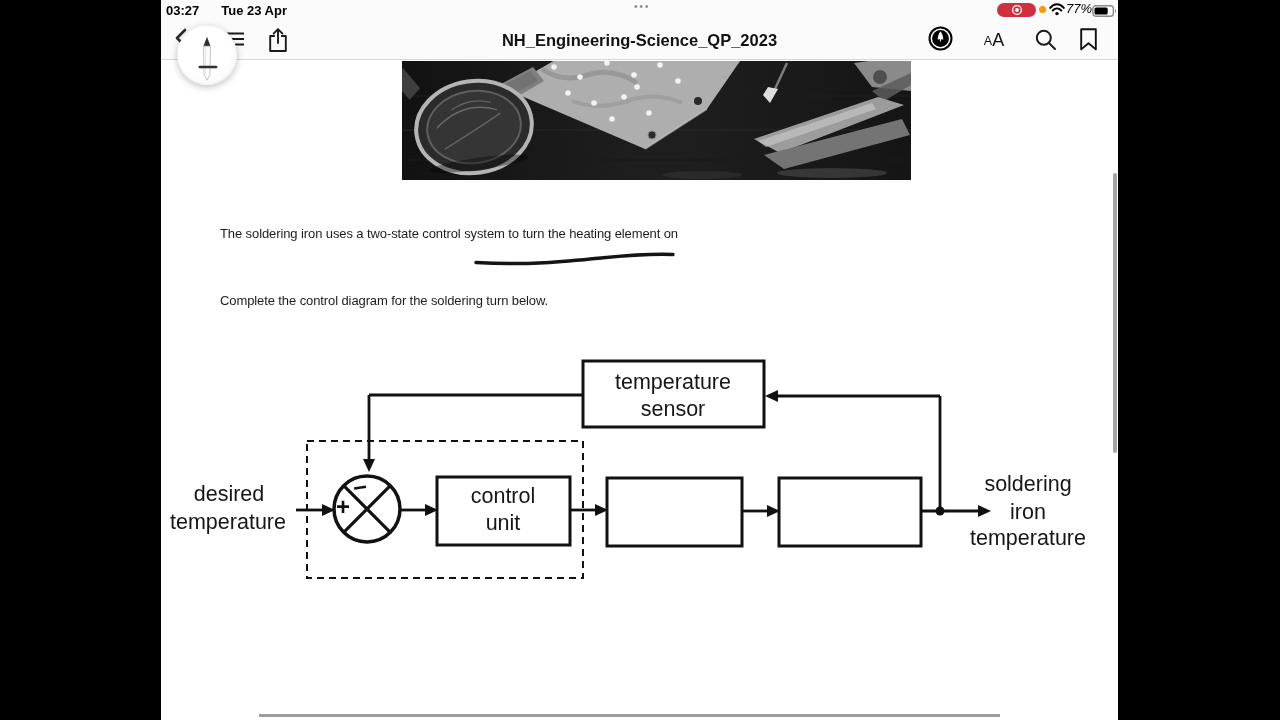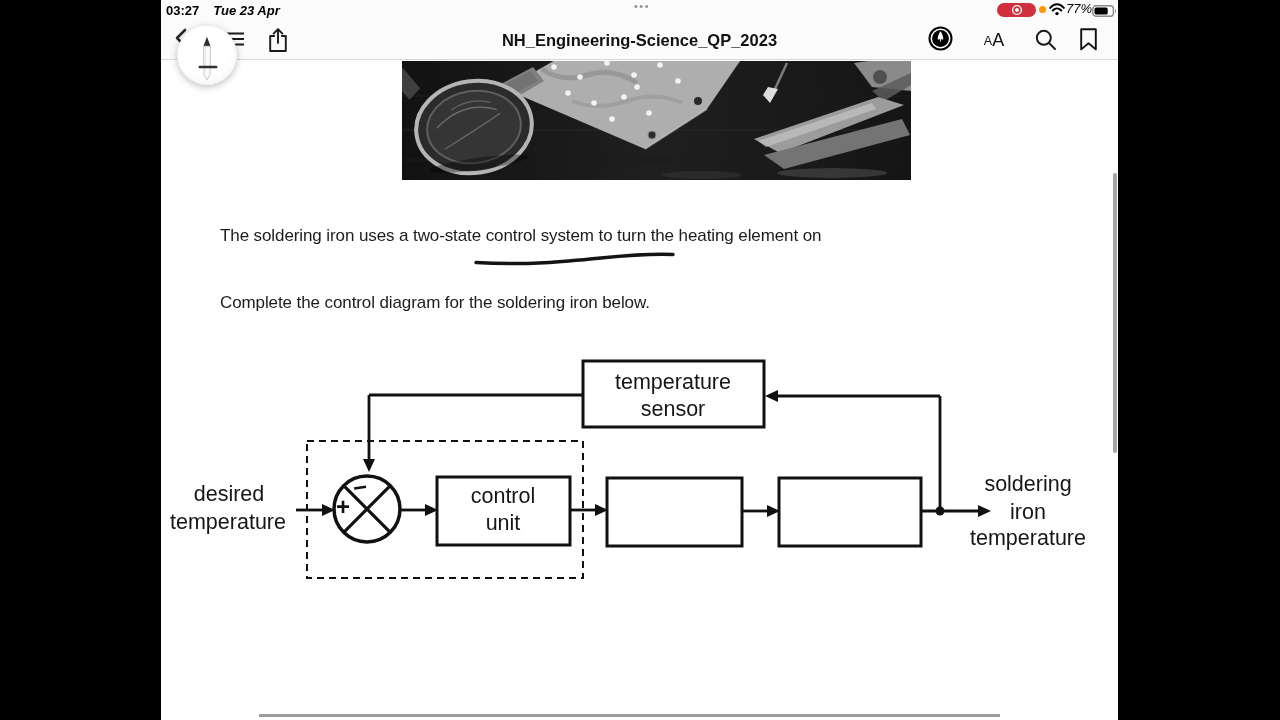--- a/index.html
+++ b/index.html
@@ -8,21 +8,21 @@
   .abs { position:absolute; }
 
   
   #screen { position:absolute; left:161px; top:0; width:957px; height:720px;
             background:#fff; overflow:hidden; }
 
   
   #header { position:absolute; left:0; top:0; width:957px; height:60px;
             background:#fbfbfb; border-bottom:1px solid #d8d8d8; }
   #status-time { left:5px; top:3px; font-size:13px; font-weight:700; color:#000; }
-  #status-time .date { margin-left:14px;font-style:italic; }
+  #status-time .date { margin-left:22px; }
   #camera-dots { left:466px; top:0px; width:30px; text-align:center;
                  font-size:11px; color:#8e8e93; letter-spacing:1.5px; }
   #record-pill { left:836px; top:3px; width:39px; height:14px; border-radius:8px;
                  background:#d12f3d; display:flex; align-items:center; justify-content:center; }
   #mic-dot { left:878px; top:6px; width:7px; height:7px; border-radius:50%; background:#ff9500; }
   #wifi-wrap { left:888px; top:2px; }
   #battery-percent { left:905px; top:1px; font-size:13px; font-weight:500; color:#000;font-style:italic; }
   #battery-wrap { left:931px; top:3px; }
 
   .tbtn { position:absolute; display:flex; align-items:center; justify-content:center; }
@@ -39,21 +39,21 @@
   #bookmark-btn { left:919px; top:28px; }
 
   
   #pencil-puck { left:16px; top:25px; width:60px; height:60px; border-radius:50%;
                  background:radial-gradient(circle at 45% 40%, #ffffff 55%, #f1f1f0);
                  box-shadow:0 2px 7px rgba(0,0,0,.25); border:1px solid rgba(0,0,0,.05);
                  z-index:6; }
 
   
   #photo { left:241px; top:61px; width:509px; height:119px; }
-  .bodyline { position:absolute; left:59px; white-space:nowrap; font-size:17px;
+  .bodyline { position:absolute; left:59px; white-space:nowrap; font-size:13px;
               letter-spacing:-0.1px; color:#1c1c1c; }
   #underline-anno { left:310px; top:249px; }
   #diagram { left:0; top:350px; }
   #page-separator { left:98px; top:714px; width:741px; height:3px; background:#9c9c9c; }
   #scrollbar { left:952px; top:173px; width:4px; height:280px; border-radius:2px;
                background:#a5a5a5; }
 
   svg text { font-family:"Liberation Sans", sans-serif; }
   .diag-text { font-size:21.5px; fill:#161616; }
   .sum-sign  { font-size:24px; font-weight:700; fill:#111; }
@@ -206,21 +206,21 @@
       <polygon points="470,30 509,12 509,24 482,40" fill="#5c5c5c" opacity="0.85"></polygon>
       <polygon points="352,78 476,36 502,44 378,92" fill="#9c9c9c"></polygon>
       <polygon points="356,80 470,42 474,48 364,86" fill="#c4c4c4" opacity="0.7"></polygon>
       <polygon points="362,94 500,58 508,74 382,108" fill="#747474"></polygon>
       <ellipse cx="430" cy="112" rx="55" ry="5" fill="#555" opacity="0.5"></ellipse>
       <ellipse cx="300" cy="114" rx="40" ry="4" fill="#333" opacity="0.6"></ellipse>
     </g>
   </svg>
 
   <div class="bodyline" style="top:226px;">The soldering iron uses a two-state control system to turn the heating element on</div>
-  <div class="bodyline" style="top:293px;">Complete the control diagram for the soldering iron below.</div>
+  <div class="bodyline" style="top:293px;">Complete the control diagram for the soldering turn below.</div>
 
   <svg id="underline-anno" class="abs" width="210" height="18" viewBox="0 0 210 18">
     <path d="M5,13.5 C55,16.5 95,12.5 130,9 C160,6 186,4.8 202,5.5" fill="none" stroke="#141414" stroke-width="3.4" stroke-linecap="round"></path>
   </svg>
 
   <svg id="diagram" class="abs" width="957" height="240" viewBox="0 0 957 240">
     <g fill="none" stroke="#111" stroke-width="3">
 
       <rect x="422" y="11" width="181" height="66"></rect>
 

